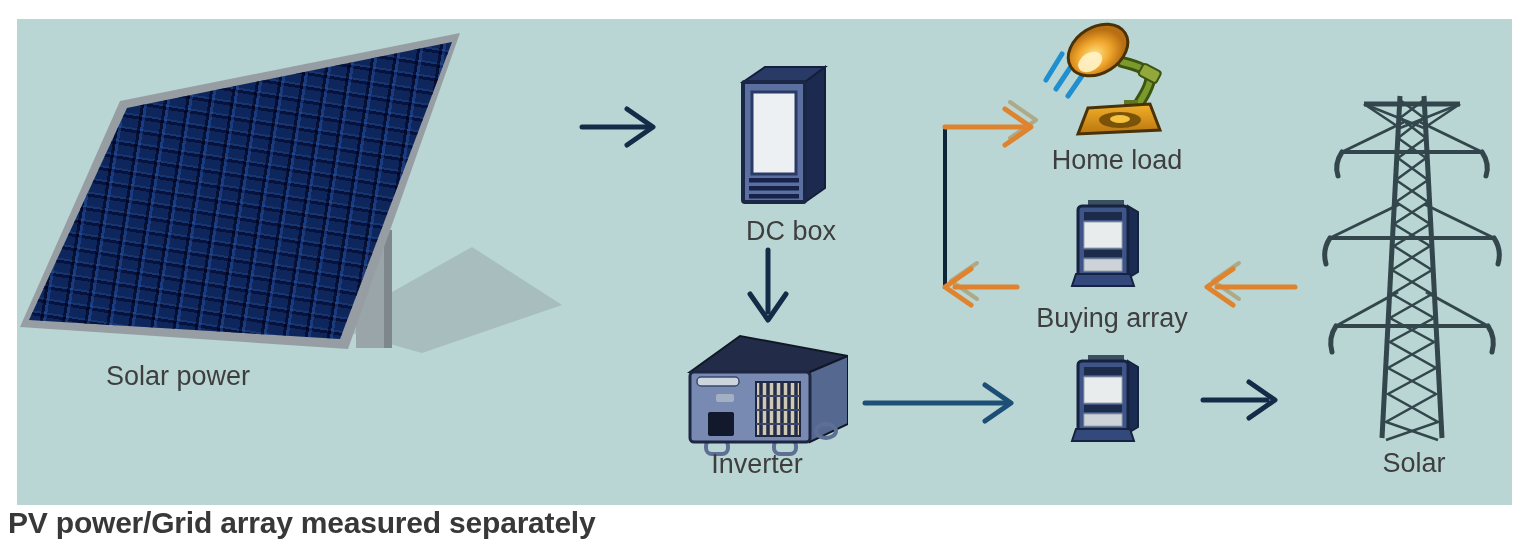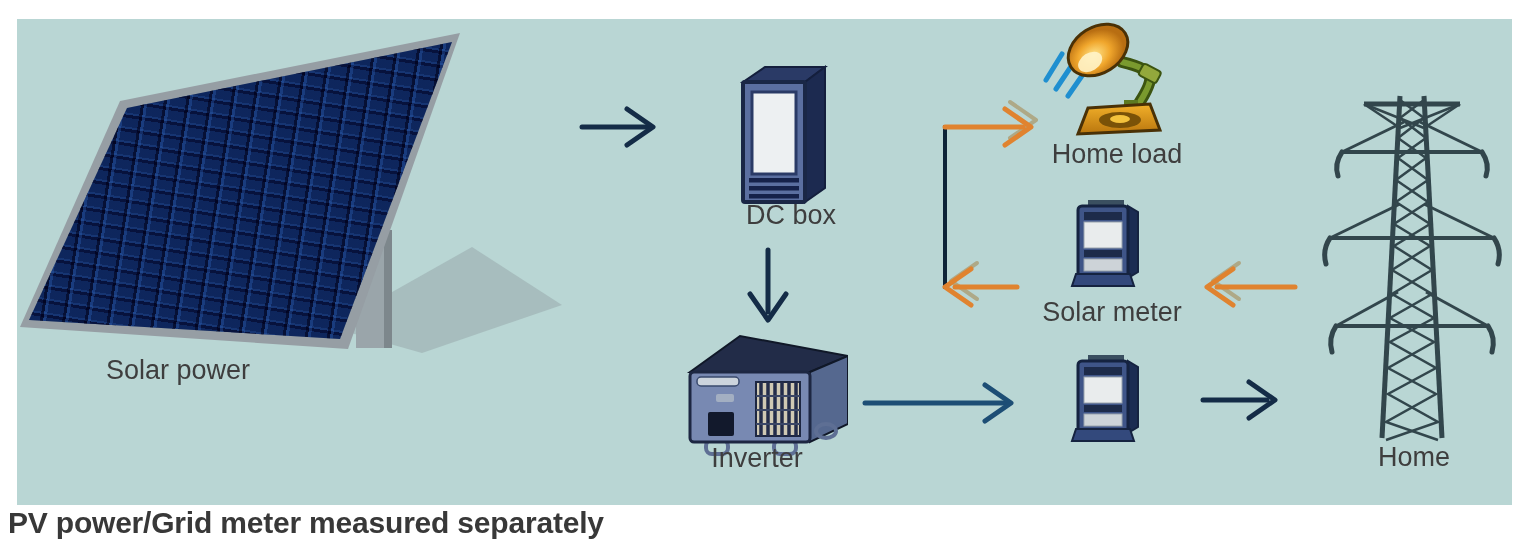--- a/index.html
+++ b/index.html
@@ -1,21 +1,21 @@
 <!DOCTYPE html>
 <html><head>
 <meta charset="utf-8">
 <style>
   html,body{margin:0;padding:0;background:#fff;}
   .stage{position:relative;width:1530px;height:553px;background:#fff;overflow:hidden;
          font-family:"Liberation Sans",sans-serif;}
   .panel{position:absolute;left:17px;top:19px;width:1495px;height:486px;background:#b9d6d4;}
   .abs{position:absolute;}
   .node-label{position:absolute;color:#3e3e3e;font-size:27px;text-align:center;
-              white-space:nowrap;line-height:1.1;}
+              white-space:nowrap;line-height:1.1;margin-top:6px;}
   .caption{position:absolute;left:8px;top:506px;font-size:30px;font-weight:bold;
            color:#383838;white-space:nowrap;letter-spacing:-0.2px;}
   
   .solar-art{position:absolute;left:20px;top:25px;width:545px;height:345px;}
   .solar-shadow{position:absolute;inset:0;background:#a3b8ba;
       clip-path:polygon(310px 302px,452px 222px,542px 280px,402px 328px);opacity:.85;}
   .solar-stand-diag{position:absolute;left:362px;top:22px;width:15px;height:215px;
       background:#8f9aa0;transform:rotate(14deg);}
   .solar-stand-leg{position:absolute;left:336px;top:205px;width:36px;height:118px;
       background:#9aa5aa;box-shadow:inset -8px 0 0 #7d878c;}
@@ -190,21 +190,21 @@
       <polyline points="954,250 928,268 954,286" stroke-width="5" stroke="#e0832f"></polyline>
     </g>
     <g fill="none" stroke-linecap="round" stroke-linejoin="round">
       <polyline points="993,83 1019,101 993,119" stroke-width="4" opacity=".75" stroke="#ab9a6e"></polyline>
       <line x1="928" y1="108" x2="1006" y2="108" stroke-width="5" stroke="#e0832f"></line>
       <polyline points="988,90 1014,108 988,126" stroke-width="5" stroke="#e0832f"></polyline>
     </g>
   </svg>
 
   <div class="node-label" style="left:68px;top:356px;width:220px">Solar power</div>
-  <div class="node-label" style="left:701px;top:201px;width:180px">DC box</div>
+  <div class="node-label" style="left:701px;top:211px;width:180px">DC box</div>
   <div class="node-label" style="left:667px;top:444px;width:180px">Inverter</div>
   <div class="node-label" style="left:1027px;top:140px;width:180px">Home load</div>
-  <div class="node-label" style="left:1012px;top:298px;width:200px">Solar meter</div>
-  <div class="node-label" style="left:1364px;top:443px;width:100px">Home</div>
-
-  <div class="caption">PV power/Grid meter measured separately</div>
+  <div class="node-label" style="left:1012px;top:298px;width:200px">Buying array</div>
+  <div class="node-label" style="left:1364px;top:443px;width:100px">Solar</div>
+
+  <div class="caption">PV power/Grid array measured separately</div>
 
 </div>
 
 </body></html>

